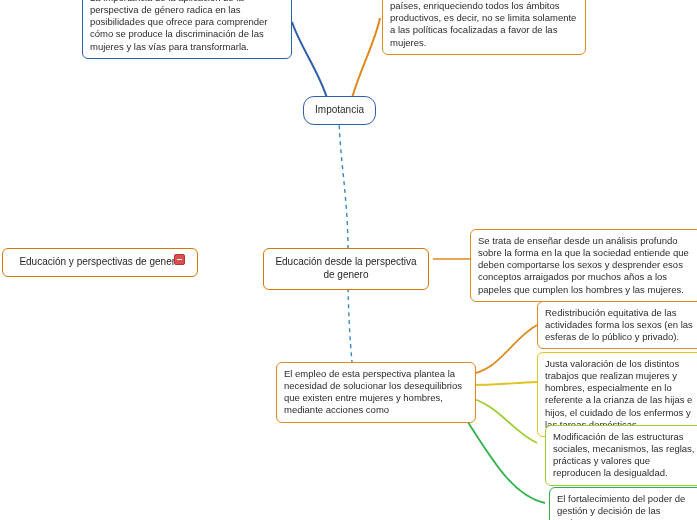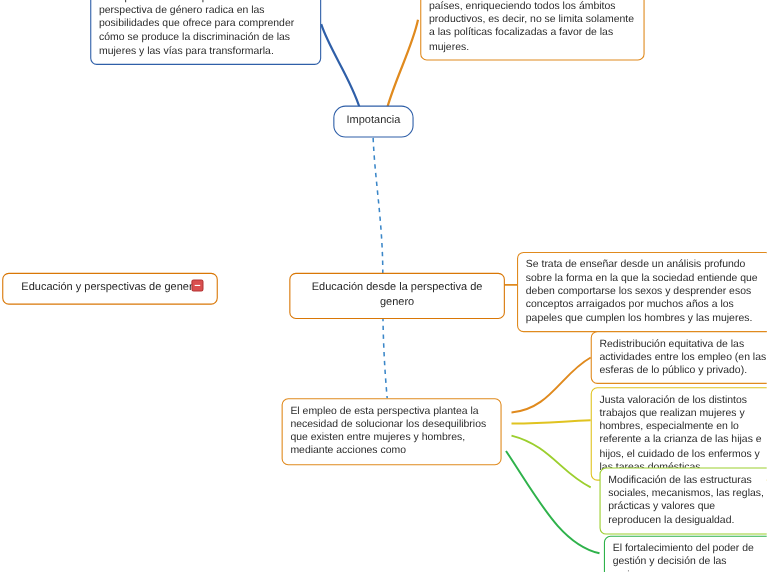--- a/index.html
+++ b/index.html
@@ -117,34 +117,34 @@
   <div class="node center blue" style="left:303px; top:96px; width:73px;border-radius:11px;">
     <span>Impotancia</span>
   </div>
 
   <div class="node center root" style="left:2px; top:248px; width:196px;">
     <span>Educación y perspectivas de genero</span>
   </div>
 
   <div class="collapse-dot" style="left:174px; top:254px;"></div>
 
-  <div class="node center root" style="left:263px; top:248px; width:196px;">
+  <div class="node center root" style="left:263px; top:248px; width:166px;">
     <span>Educación desde la perspectiva de genero</span>
   </div>
 
   <div class="node orange" style="left:470px; top:229px; width:232px;">
     <span>Se trata de enseñar desde un análisis profundo sobre la forma en la que la sociedad entiende que deben comportarse los sexos y desprender esos conceptos arraigados por muchos años a los papeles que cumplen los hombres y las mujeres.</span>
   </div>
 
-  <div class="node orange" style="left:256px; top:362px; width:200px;">
+  <div class="node orange" style="left:276px; top:362px; width:200px;">
     <span>El empleo de esta perspectiva plantea la necesidad de solucionar los desequilibrios que existen entre mujeres y hombres, mediante acciones como</span>
   </div>
 
   <div class="node orange" style="left:537px; top:301px; width:170px;">
-    <span>Redistribución equitativa de las actividades entre los empleo (en las esferas de lo público y privado).</span>
+    <span>Redistribución equitativa de las actividades forma los sexos (en las esferas de lo público y privado).</span>
   </div>
 
   <div class="node yellow" style="left:537px; top:352px; width:170px;">
     <span>Justa valoración de los distintos trabajos que realizan mujeres y hombres, especialmente en lo referente a la crianza de las hijas e hijos, el cuidado de los enfermos y las tareas domésticas.</span>
   </div>
 
   <div class="node lime" style="left:545px; top:425px; width:162px;">
     <span>Modificación de las estructuras sociales, mecanismos, las reglas, prácticas y valores que reproducen la desigualdad.</span>
   </div>
 

